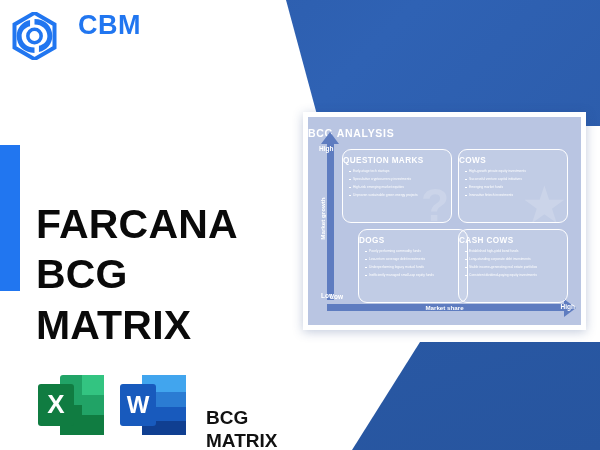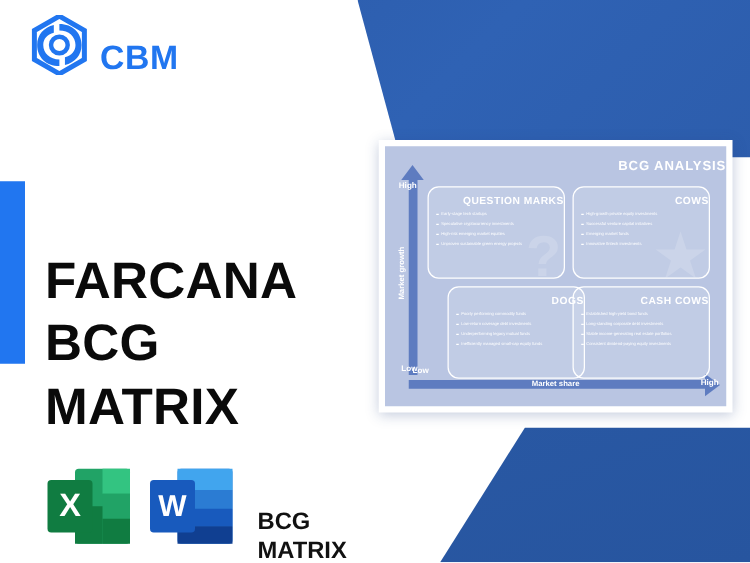--- a/index.html
+++ b/index.html
@@ -22,21 +22,21 @@
     left:0;top:0;width:600px;height:450px;
     background:linear-gradient(160deg,#2d5fae 0%,#27559f 100%);
     clip-path:polygon(420px 342px, 600px 342px, 600px 450px, 352px 450px);
   }
   #bg-left-bar{
     left:0;top:145px;width:20px;height:146px;
     background:#2176f0;
   }
 
   
-  #logo-block{position:absolute;left:12px;top:12px;display:flex;align-items:flex-end;gap:10px;margin-left:13px;}
+  #logo-block{position:absolute;left:12px;top:12px;display:flex;align-items:flex-start;gap:21px;}
   #logo-mark{width:45px;height:48px;flex:none;}
   #logo-text{display:flex;flex-direction:column;line-height:1;}
   #brand-name{
     font-size:27px;font-weight:bold;color:#2176f0;letter-spacing:.5px;
   }
   #brand-tagline{
     font-size:10.5px;font-weight:bold;color:#2176f0;margin-top:4px;letter-spacing:.1px;
   }
 
   
@@ -59,21 +59,21 @@
     background:#ffffff;
     box-shadow:0 2px 10px rgba(40,70,130,.28);
     padding:5px;box-sizing:border-box;
   }
   #matrix-inner{
     width:100%;height:100%;box-sizing:border-box;
     background:#b9c5e2;
     position:relative;
   }
   #matrix-title{
-    position:absolute;left:0;right:0;top:10px;text-align:right;
+    position:absolute;left:0;right:0;top:10px;text-align:left;
     font-size:10.5px;font-weight:bold;color:#ffffff;letter-spacing:.7px;
   }
   
   #axis-y{
     position:absolute;left:19px;top:26px;width:7px;height:157px;
     background:#5e7cc0;
   }
   #axis-y-head{
     position:absolute;left:13px;top:15px;width:0;height:0;
     border-left:9.5px solid transparent;border-right:9.5px solid transparent;
@@ -116,21 +116,21 @@
     border:.9px solid #ffffff;border-radius:9px;
     background:rgba(255,255,255,.12);
     overflow:hidden;
   }
   #quad-question-marks{left:34px;top:32px;width:110px;height:74px;}
   #quad-stars{left:150px;top:32px;width:110px;height:74px;}
   #quad-dogs{left:50px;top:112px;width:110px;height:74px;}
   #quad-cash-cows{left:150px;top:112px;width:110px;height:74px;}
 
   .quad-head{
-    text-align:right;font-size:8.2px;font-weight:bold;color:#ffffff;
+    text-align:left;font-size:8.2px;font-weight:bold;color:#ffffff;
     margin-top:6px;letter-spacing:.4px;position:relative;z-index:2;
   }
   .quad-list{
     list-style:none;margin:5px 0 0 0;padding:0 5px 0 6px;position:relative;z-index:2;
   }
   .quad-list li{
     font-size:3.3px;color:#ffffff;line-height:1;margin-bottom:4.6px;
     white-space:nowrap;position:relative;padding-left:4px;
   }
   .quad-list li:before{

